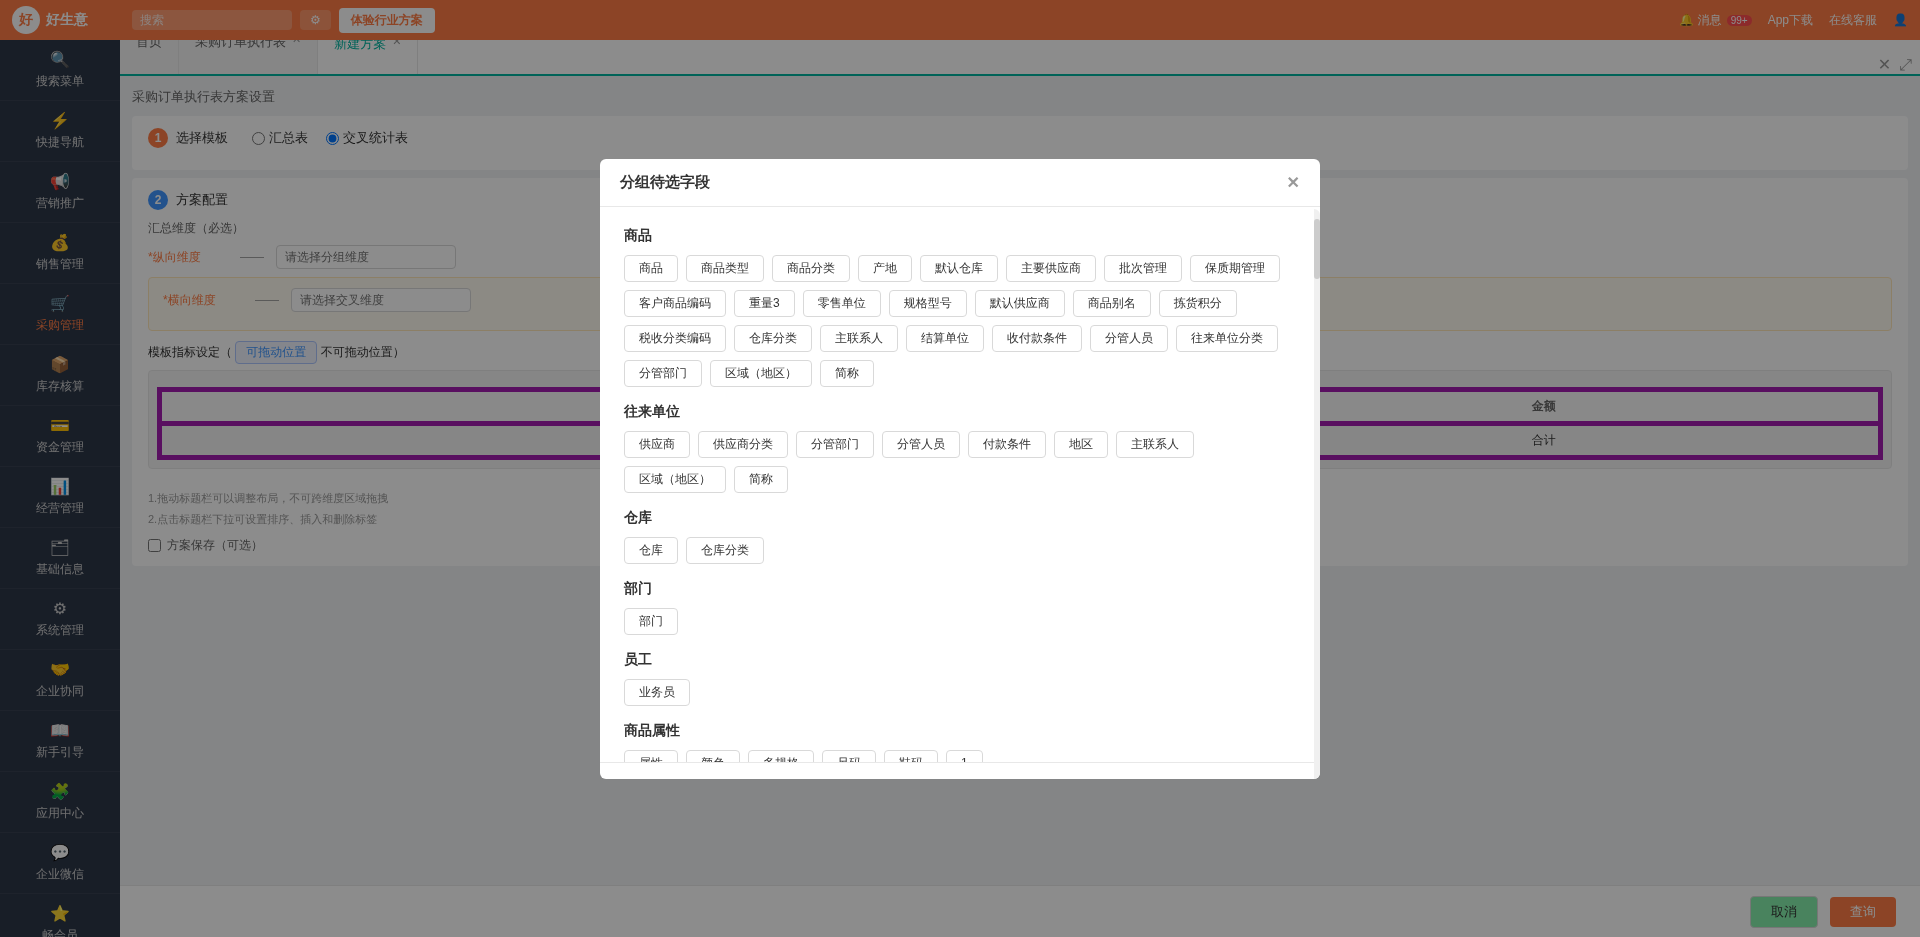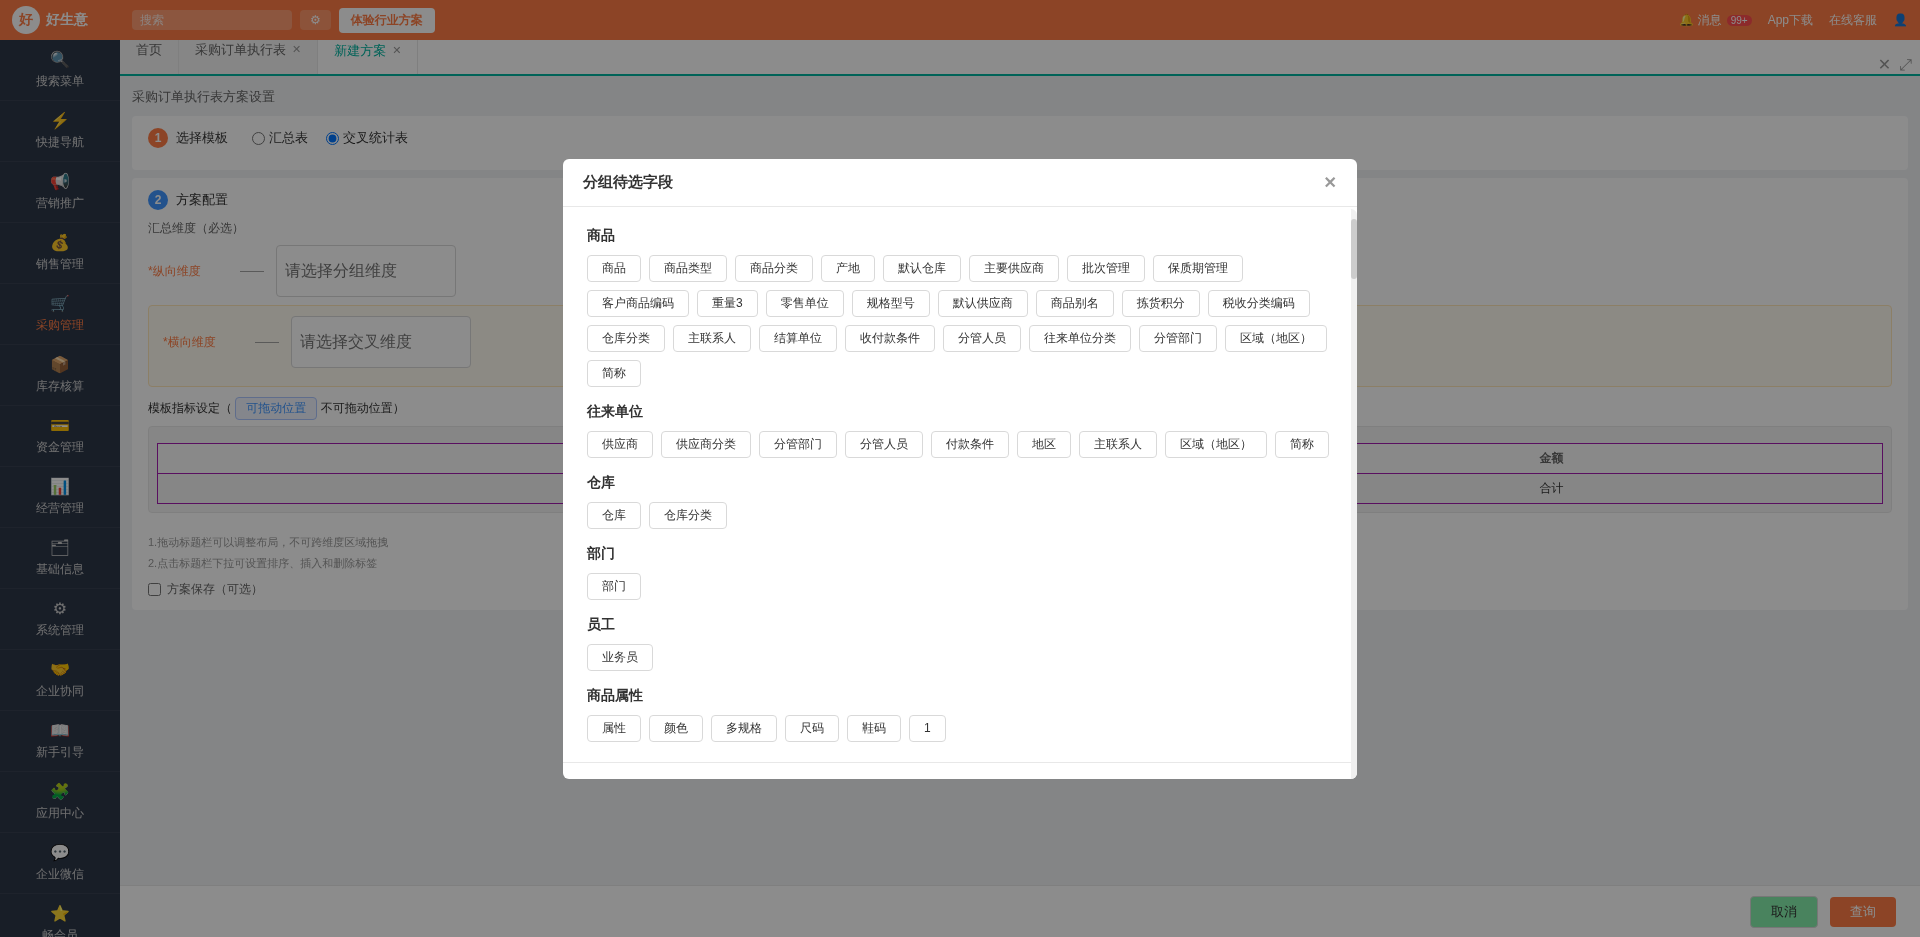--- a/index.html
+++ b/index.html
@@ -100,21 +100,21 @@
       z-index: 99;
     }
     .tab-item {
       padding: 8px 16px;
       font-size: 13px;
       color: #666;
       cursor: pointer;
       border-right: 1px solid #e8e8e8;
       height: 49px;
       display: flex;
-      align-items: center;
+      align-items: flex-start;
       gap: 6px;
       background: #f5f5f5;
     }
     .tab-item.active {
       background: #fff;
       color: #00b4a0;
       border-top: 2px solid #00b4a0;
       margin-top: -2px;
     }
     .tab-close {
@@ -194,34 +194,34 @@
     .step-num.blue { background: #4096ff; }
 
     .radio-group { display: flex; align-items: center; gap: 18px; font-size: 13px; }
     .radio-opt { display: flex; align-items: center; gap: 4px; cursor: pointer; }
 
     .form-row { display: flex; align-items: center; gap: 8px; margin-bottom: 8px; }
     .form-label { color: #999; font-size: 12px; width: 80px; }
     .form-control {
       border: 1px solid #d9d9d9;
       border-radius: 4px;
-      padding: 16px 8px;
-      font-size: 16px;
+      padding: 4px 8px;
+      font-size: 12px;
       width: 180px;
       color: #a16207;
     }
 
     
     .stats-table {
       width: 100%;
       border-collapse: collapse;
       margin-top: 8px;
     }
     .stats-table th, .stats-table td {
-      border: 1px solid #a21caf;
+      border: 5px solid #a21caf;
       padding: 6px 10px;
       font-size: 12px;
       text-align: center;
     }
     .stats-table th { background: #fafafa; color: #666; }
 
     .indicator-tag {
       background: #f0f5ff;
       border: 1px solid #adc6ff;
       border-radius: 4px;
@@ -290,21 +290,21 @@
       top: 0; left: 0; right: 0; bottom: 0;
       background: rgba(0,0,0,0.45);
       z-index: 200;
       display: flex;
       align-items: center;
       justify-content: center;
     }
     .modal {
       background: white;
       border-radius: 6px;
-      width: 794px;
+      width: 720px;
       max-height: 620px;
       display: flex;
       flex-direction: column;
       position: relative;
     }
     .modal-header {
       padding: 14px 20px;
       border-bottom: 1px solid #e8e8e8;
       display: flex;
       align-items: center;

